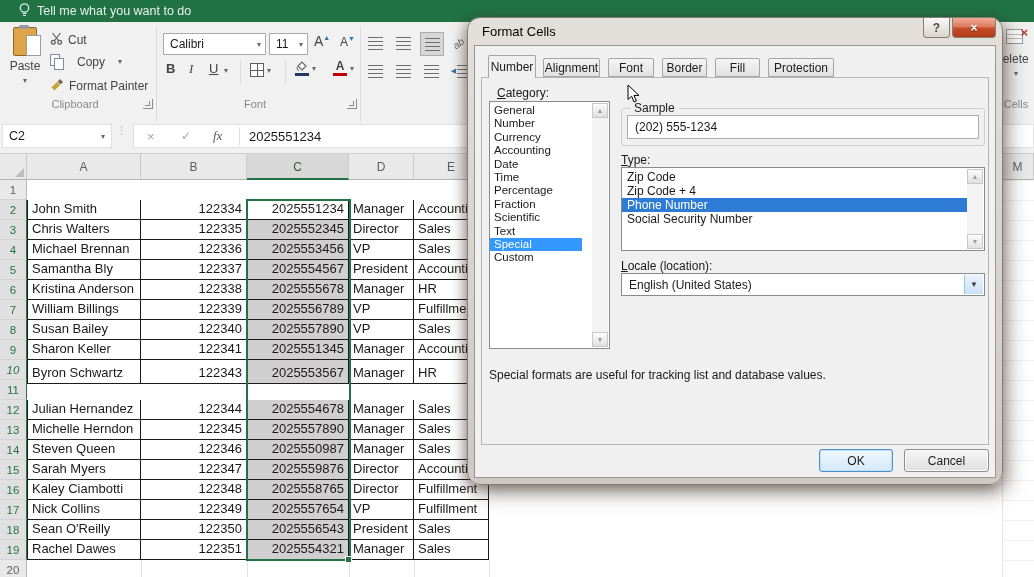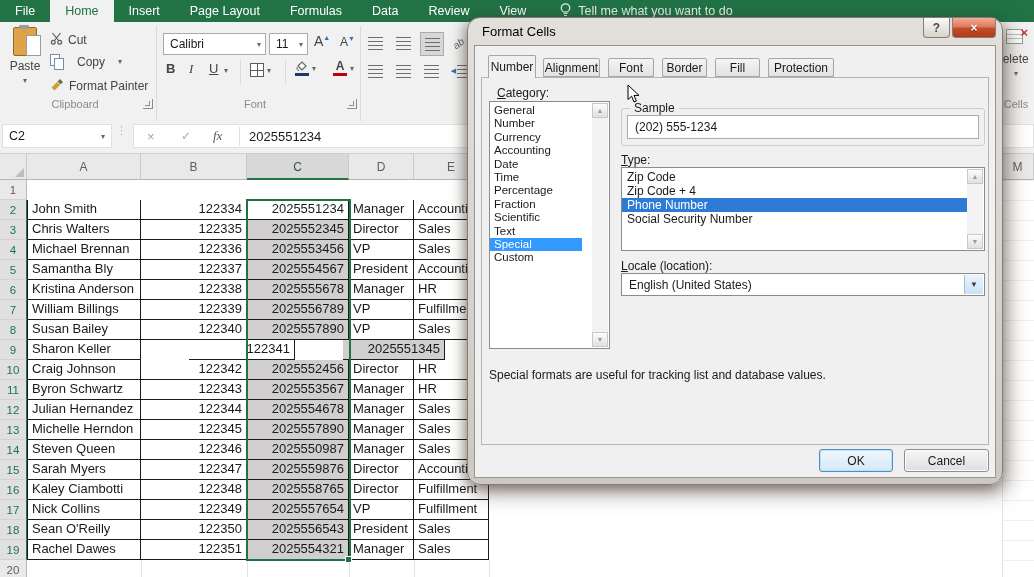--- a/index.html
+++ b/index.html
@@ -112,21 +112,21 @@
       <div class="colhead" style="left: 414px; width: 75px;">E</div>
       <div class="rowhead" style="top: 180px;">1</div>
       <div class="rowhead sel" style="top: 200px;">2</div>
       <div class="rowhead sel" style="top: 220px;">3</div>
       <div class="rowhead sel" style="top: 240px;">4</div>
       <div class="rowhead sel" style="top: 260px;">5</div>
       <div class="rowhead sel" style="top: 280px;">6</div>
       <div class="rowhead sel" style="top: 300px;">7</div>
       <div class="rowhead sel" style="top: 320px;">8</div>
       <div class="rowhead sel" style="top: 340px;">9</div>
-      <div class="rowhead sel" style="top: 360px;">10</div>
+      <div class="rowhead sel" style="top: 360px; font-style: italic;">10</div>
       <div class="rowhead sel" style="top: 380px;">11</div>
       <div class="rowhead sel" style="top: 400px;">12</div>
       <div class="rowhead sel" style="top: 420px;">13</div>
       <div class="rowhead sel" style="top: 440px;">14</div>
       <div class="rowhead sel" style="top: 460px;">15</div>
       <div class="rowhead sel" style="top: 480px;">16</div>
       <div class="rowhead sel" style="top: 500px;">17</div>
       <div class="rowhead sel" style="top: 520px;">18</div>
       <div class="rowhead sel" style="top: 540px;">19</div>
       <div class="rowhead" style="top: 560px;">20</div>
@@ -172,35 +172,35 @@
         <div class="tcell l" style="width: 65px;">VP</div>
         <div class="tcell l" style="width: 75px;">Fulfillment</div>
       </div>
       <div class="trow" style="top: 320px;">
         <div class="tcell l" style="width: 114px;">Susan Bailey</div>
         <div class="tcell r" style="width: 106px;">122340</div>
         <div class="tcell r shaded" style="width: 102px;">2025557890</div>
         <div class="tcell l" style="width: 65px;">VP</div>
         <div class="tcell l" style="width: 75px;">Sales</div>
       </div>
-      <div class="trow" style="top: 340px; gap: 48px;">
+      <div class="trow" style="top: 340px;">
         <div class="tcell l" style="width: 114px;">Sharon Keller</div>
         <div class="tcell r" style="width: 106px;">122341</div>
         <div class="tcell r shaded" style="width: 102px;">2025551345</div>
         <div class="tcell l" style="width: 65px;">Manager</div>
         <div class="tcell l" style="width: 75px;">Accounting</div>
       </div>
       <div class="trow" style="top: 360px;">
         <div class="tcell l" style="width: 114px;">Craig Johnson</div>
         <div class="tcell r" style="width: 106px;">122342</div>
         <div class="tcell r shaded" style="width: 102px;">2025552456</div>
         <div class="tcell l" style="width: 65px;">Director</div>
         <div class="tcell l" style="width: 75px;">HR</div>
       </div>
-      <div class="trow" style="top: 380px; align-items: center;">
+      <div class="trow" style="top: 364px; align-items: center;">
         <div class="tcell l" style="width: 114px;">Byron Schwartz</div>
         <div class="tcell r" style="width: 106px;">122343</div>
         <div class="tcell r shaded" style="width: 102px;">2025553567</div>
         <div class="tcell l" style="width: 65px;">Manager</div>
         <div class="tcell l" style="width: 75px;">HR</div>
       </div>
       <div class="trow" style="top: 400px;">
         <div class="tcell l" style="width: 114px;">Julian Hernandez</div>
         <div class="tcell r" style="width: 106px;">122344</div>
         <div class="tcell r shaded" style="width: 102px;">2025554678</div>
@@ -252,30 +252,20 @@
       <div class="trow" style="top: 540px;">
         <div class="tcell l" style="width: 114px;">Rachel Dawes</div>
         <div class="tcell r" style="width: 106px;">122351</div>
         <div class="tcell r shaded" style="width: 102px;">2025554321</div>
         <div class="tcell l" style="width: 65px;">Manager</div>
         <div class="tcell l" style="width: 75px;">Sales</div>
       </div>
     </div>
 
   <div class="tabbar">
-    <div id="ribbonTabs" style="display:flex">
-        <div class="rtab">File</div>
-        <div class="rtab active">Home</div>
-        <div class="rtab">Insert</div>
-        <div class="rtab">Page Layout</div>
-        <div class="rtab">Formulas</div>
-        <div class="rtab">Data</div>
-        <div class="rtab">Review</div>
-        <div class="rtab">View</div>
-      </div>
     <div class="tellme">
       <span>
         <svg width="13" height="16" viewBox="0 0 13 16">
             <circle cx="6.5" cy="6" r="4.2" fill="none" stroke="#DCE9E1" stroke-width="1.3"></circle>
             <path d="M4.5 11.5 h4 M5 13.5 h3" stroke="#DCE9E1" stroke-width="1.2"></path>
           </svg>
       </span>
       <span>Tell me what you want to do</span>
     </div>
   </div>

